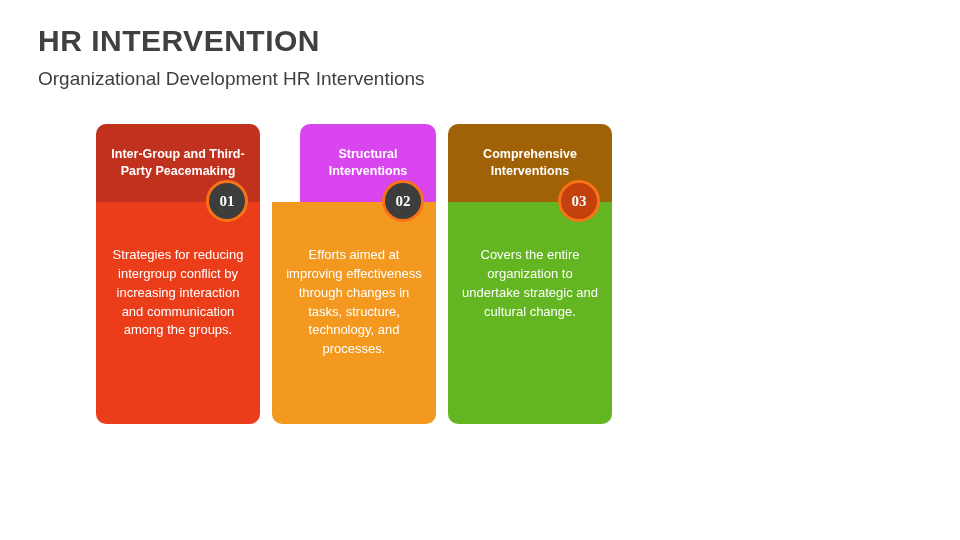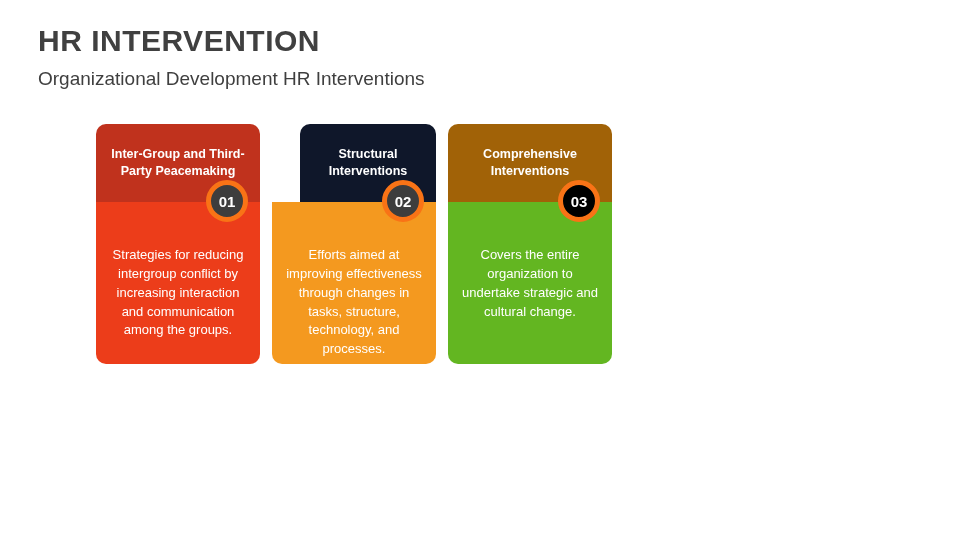--- a/index.html
+++ b/index.html
@@ -64,50 +64,51 @@
   }
   .card-head-text {
     color: #ffffff;
     font-size: 12.5px;
     font-weight: bold;
     text-align: center;
     line-height: 1.35;
   }
   .card-body {
     position: relative;
-    height: 162px;
+    height: 222px;
     border-radius: 0 0 10px 10px;
     box-sizing: border-box;
     padding: 44px 12px 10px 12px;
     display: flex;
     justify-content: center;
   }
   .card-body-text {
     color: #ffffff;
     font-size: 13px;
     text-align: center;
     line-height: 1.45;
   }
   .badge {
     position: absolute;
     right: 12px;
     top: 56px;
     width: 42px;
     height: 42px;
     border-radius: 50%;
     background: #3d3d3d;
-    border: 5px solid #f97316;
+    border: 3px solid #f97316;
     box-sizing: border-box;
     display: flex;
     align-items: center;
     justify-content: center;
     color: #ffffff;
     font-size: 15px;
     font-weight: bold;
     z-index: 5;
+    font-family: Liberation Serif, serif;
   }
 </style>
 </head>
 <body style="background: rgb(255, 255, 255);">
 
 <div class="slide">
 
   <div class="title" style="color: rgb(64, 64, 64);">HR INTERVENTION</div>
   <div class="subtitle" style="color: rgb(63, 63, 63);">Organizational Development HR Interventions</div>
 
@@ -117,34 +118,34 @@
       <div class="card-head" style="background: rgb(192, 50, 29);">
         <div class="card-head-text">Inter-Group and Third-Party Peacemaking</div>
       </div>
       <div class="badge" style="background: rgb(61, 61, 61);">01</div>
       <div class="card-body" style="background: rgb(236, 61, 26);">
         <div class="card-body-text">Strategies for reducing intergroup conflict by increasing interaction and communication among the groups.</div>
       </div>
     </div>
 
     <div class="card">
-      <div class="card-head" style="background: #0f172a; margin-left: 28px;">
+      <div class="card-head" style="background: #d946ef; margin-left: 28px;">
         <div class="card-head-text">Structural Interventions</div>
       </div>
       <div class="badge" style="background: rgb(61, 61, 61);">02</div>
       <div class="card-body" style="background: rgb(244, 153, 31);">
         <div class="card-body-text">Efforts aimed at improving effectiveness through changes in tasks, structure, technology, and processes.</div>
       </div>
     </div>
 
     <div class="card">
       <div class="card-head" style="background: #a16207;">
         <div class="card-head-text">Comprehensive Interventions</div>
       </div>
-      <div class="badge" style="background: #000000;">03</div>
+      <div class="badge" style="background: #c2410c;">03</div>
       <div class="card-body" style="background: rgb(99, 182, 33);">
         <div class="card-body-text">Covers the entire organization to undertake strategic and cultural change.</div>
       </div>
     </div>
 
 
   </div>
 </div>
 
 </body></html>

